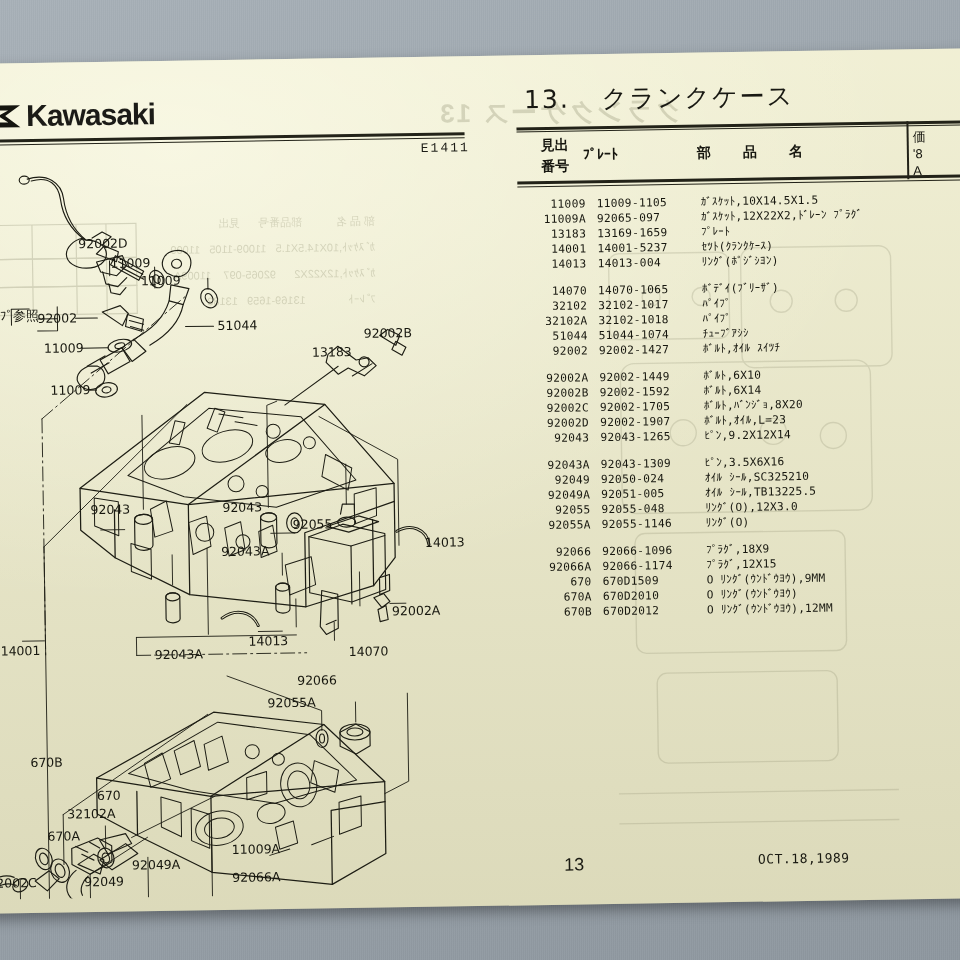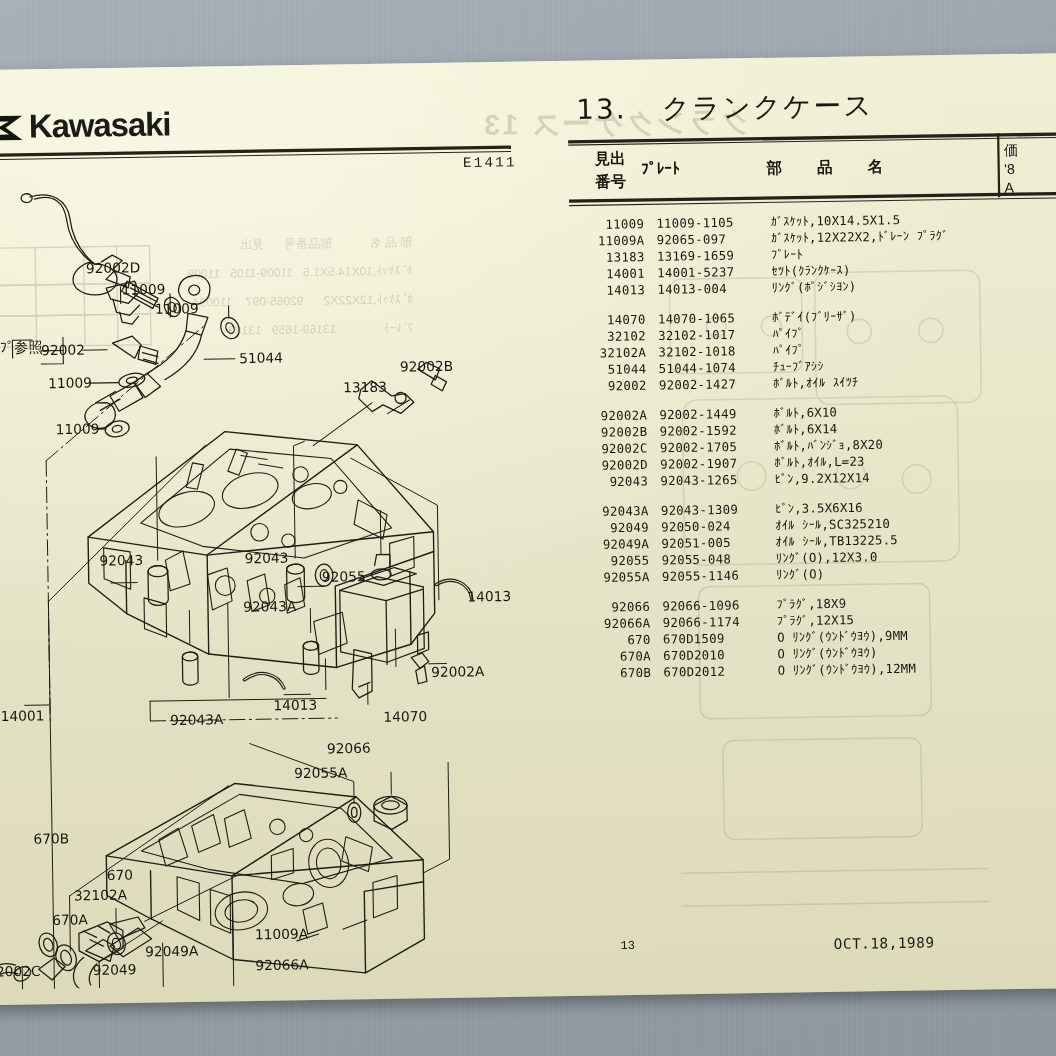--- a/index.html
+++ b/index.html
@@ -123,21 +123,21 @@
   }
   .grp{margin-bottom:12px;}
   .row{display:flex;height:15px;line-height:15px;white-space:pre;}
   .c-ref{width:64px;text-align:right;padding-right:11px;letter-spacing:.3px;}
   .c-num{width:104px;letter-spacing:.3px;}
   .c-name{flex:1;letter-spacing:.2px;}
 
   
   .pg-no{
     position:absolute;left:584px;top:800px;
-    font-family:Liberation Mono, monospace;font-size:11px;color:#1a1a12;
+    font-family:Liberation Sans, sans-serif;font-size:18px;color:#1a1a12;
   }
   .pg-date{
     position:absolute;left:778px;top:800px;
     font-family:"DejaVu Sans Mono",monospace;font-size:13px;color:#1a1a12;
     letter-spacing:.5px;
   }
 
   
   .diagram{position:absolute;left:0;top:96px;width:520px;height:740px;}
   .diagram svg{display:block;}

